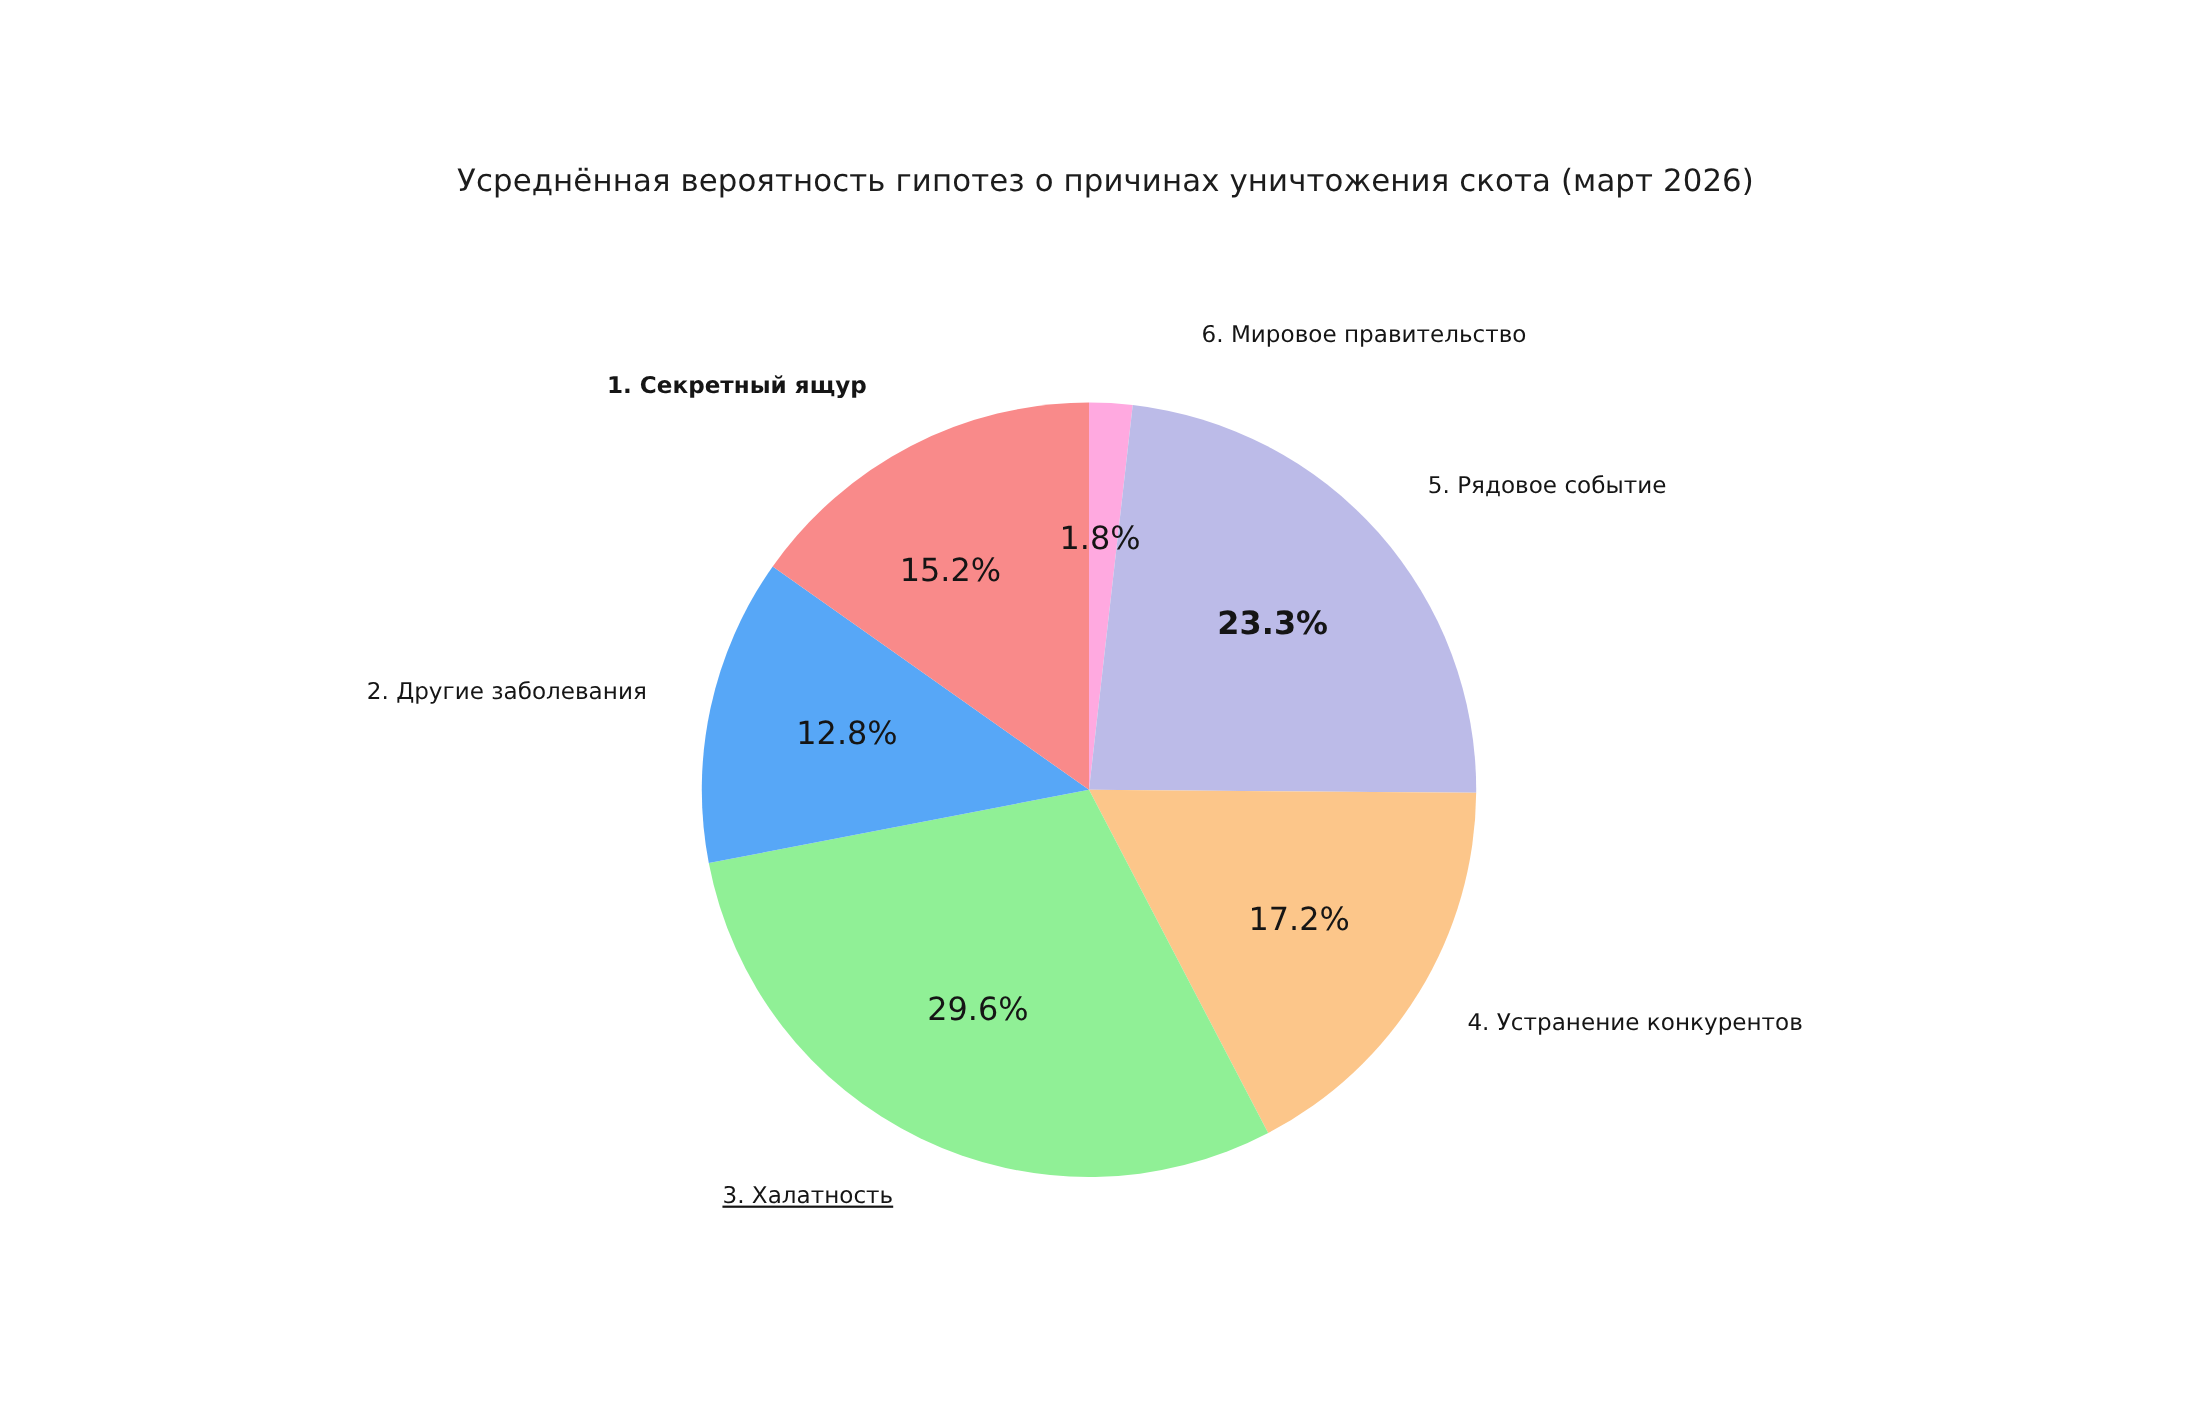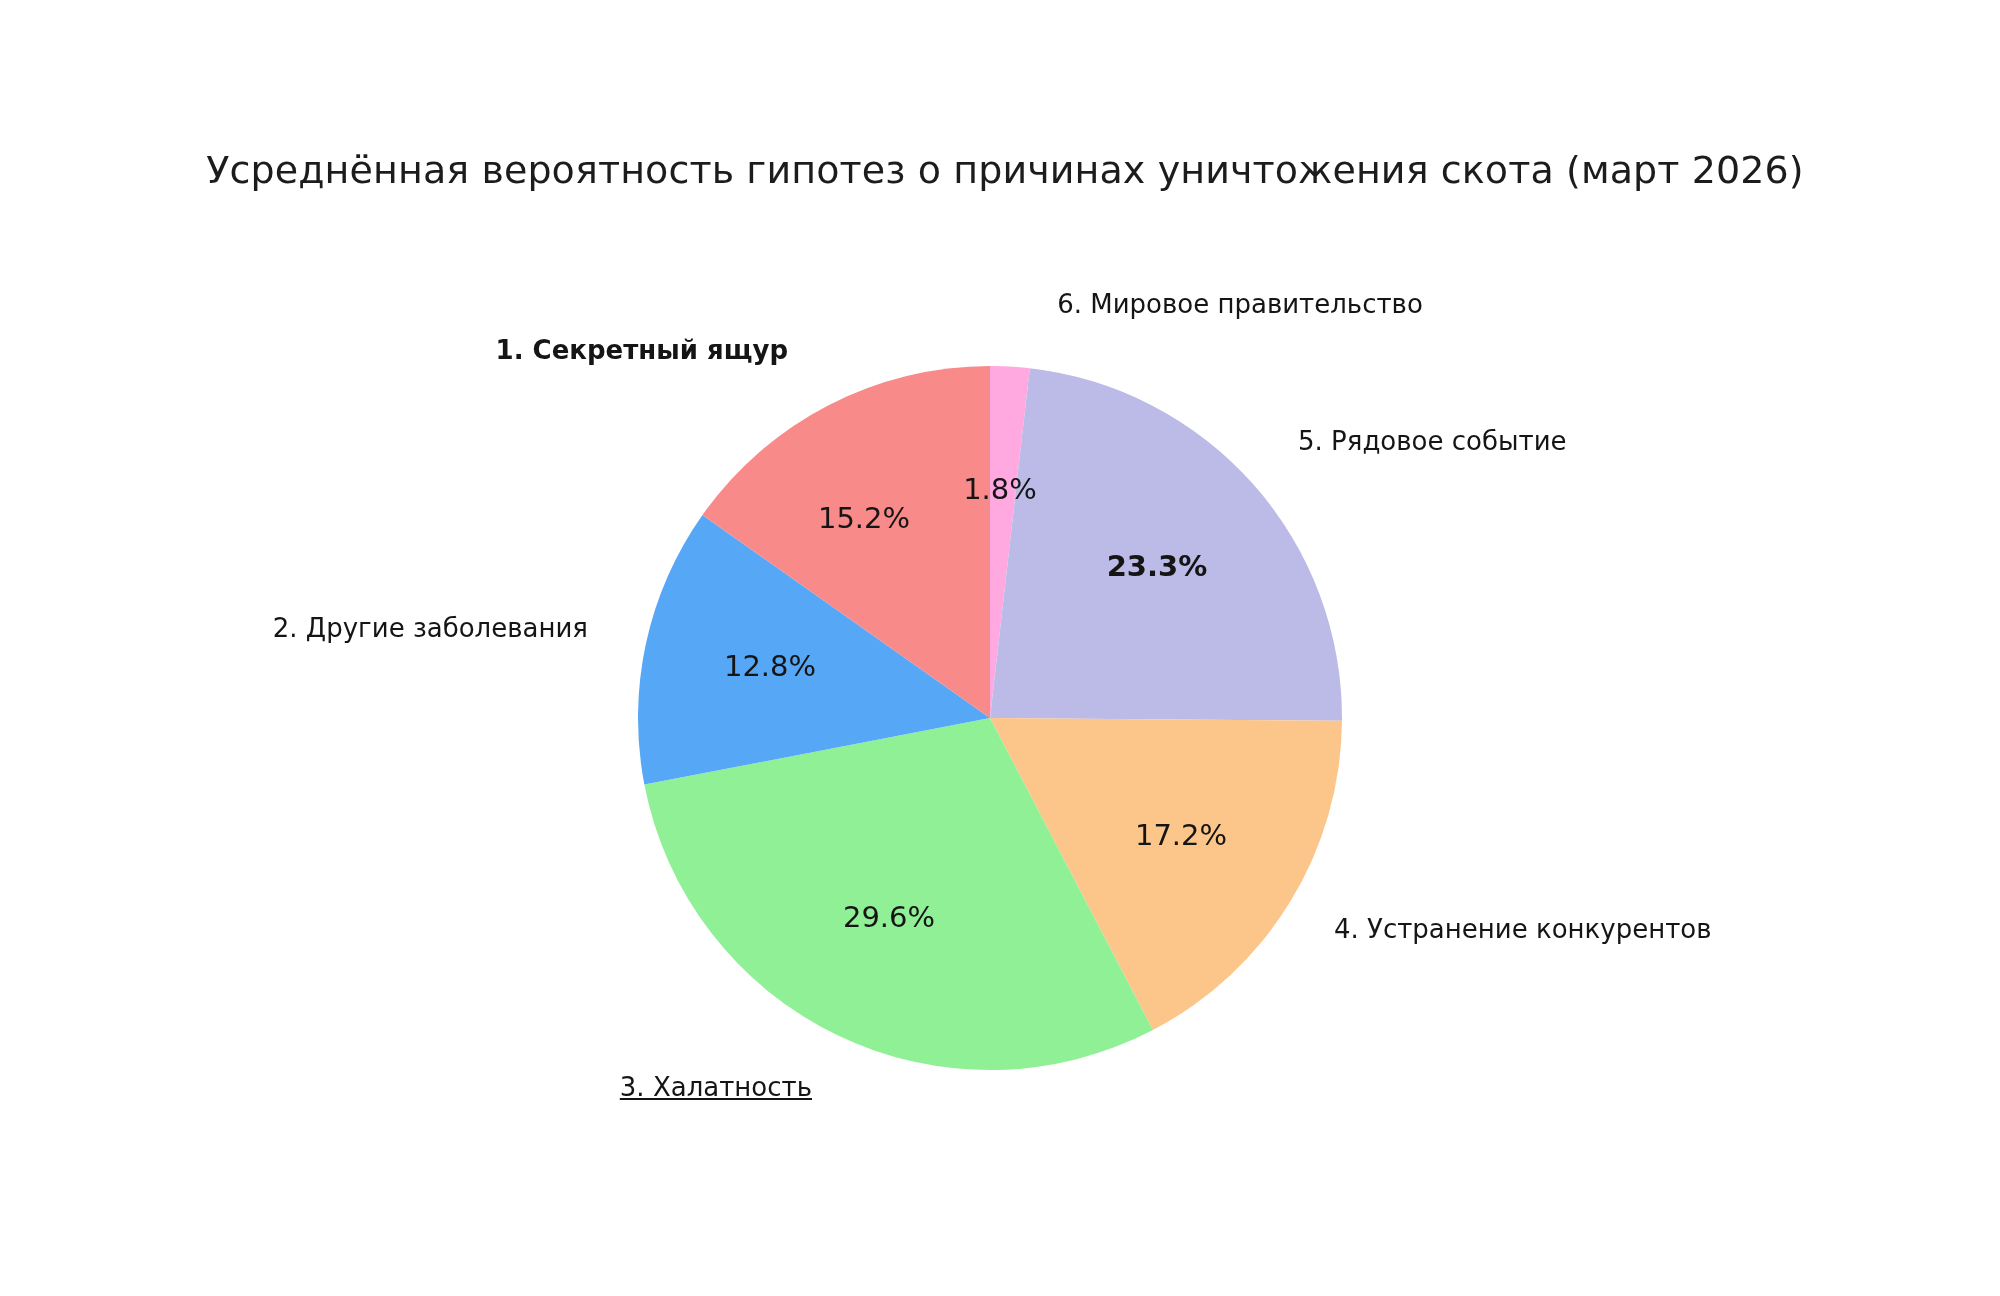--- a/index.html
+++ b/index.html
@@ -18,21 +18,21 @@
   .chart-wrap {
     position: absolute;
     inset: 0;
   }
   .chart-title {
     position: absolute;
     left: 0;
     right: 0;
     top: 148px;
     text-align: center;
-    font-size: 38px;
+    font-size: 28px;
     color: #1c1c1c;
     letter-spacing: 0.1px;
     padding-left: 10px;
   }
   .pie-area {
     position: absolute;
     left: 0;
     top: 0;
     width: 2000px;
     height: 1296px;
@@ -44,21 +44,21 @@
   }
   .slice-label {
     position: absolute;
     font-size: 29px;
     color: #151515;
     white-space: nowrap;
     transform: translate(-50%, -50%);
   }
   .outside-label {
     position: absolute;
-    font-size: 26px;
+    font-size: 21px;
     color: #151515;
     white-space: nowrap;
   }
   .ol-center { transform: translate(-50%, -50%); }
   .ol-right  { transform: translate(-100%, -50%); }
   .ol-left   { transform: translate(0, -50%); }
 </style>
 </head>
 <body>
 

